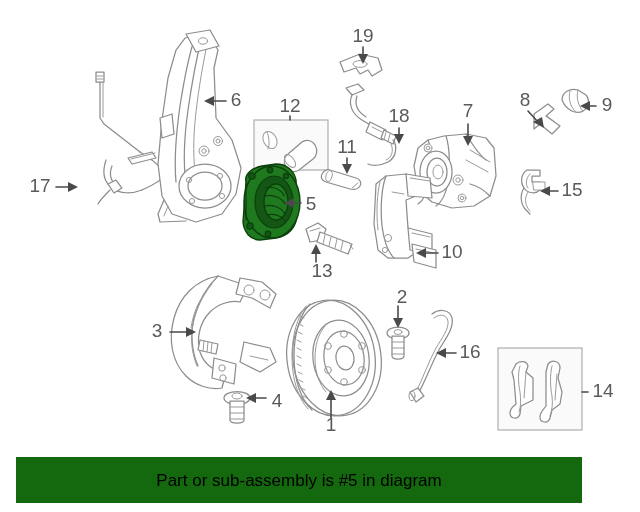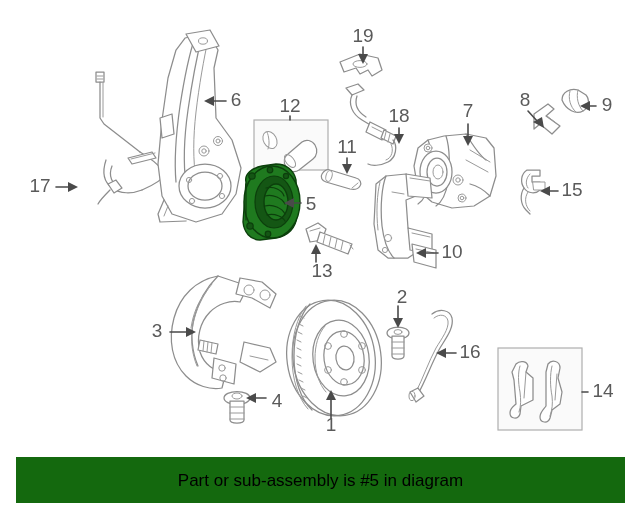--- a/index.html
+++ b/index.html
@@ -91,21 +91,21 @@
     font-family: "Liberation Sans", sans-serif;
     font-size: 19px;
     fill: #5a5a5a;
     dominant-baseline: middle;
   }
   
   #notice-banner {
     position: absolute;
     left: 16px;
     top: 457px;
-    width: 609px;
+    width: 566px;
     height: 46px;
     background: #14690e;
     display: flex;
     flex-direction: column;
     align-items: center;
     justify-content: center;
     box-sizing: border-box;
   }
   #notice-banner .bannerline {
     color: #000000;

